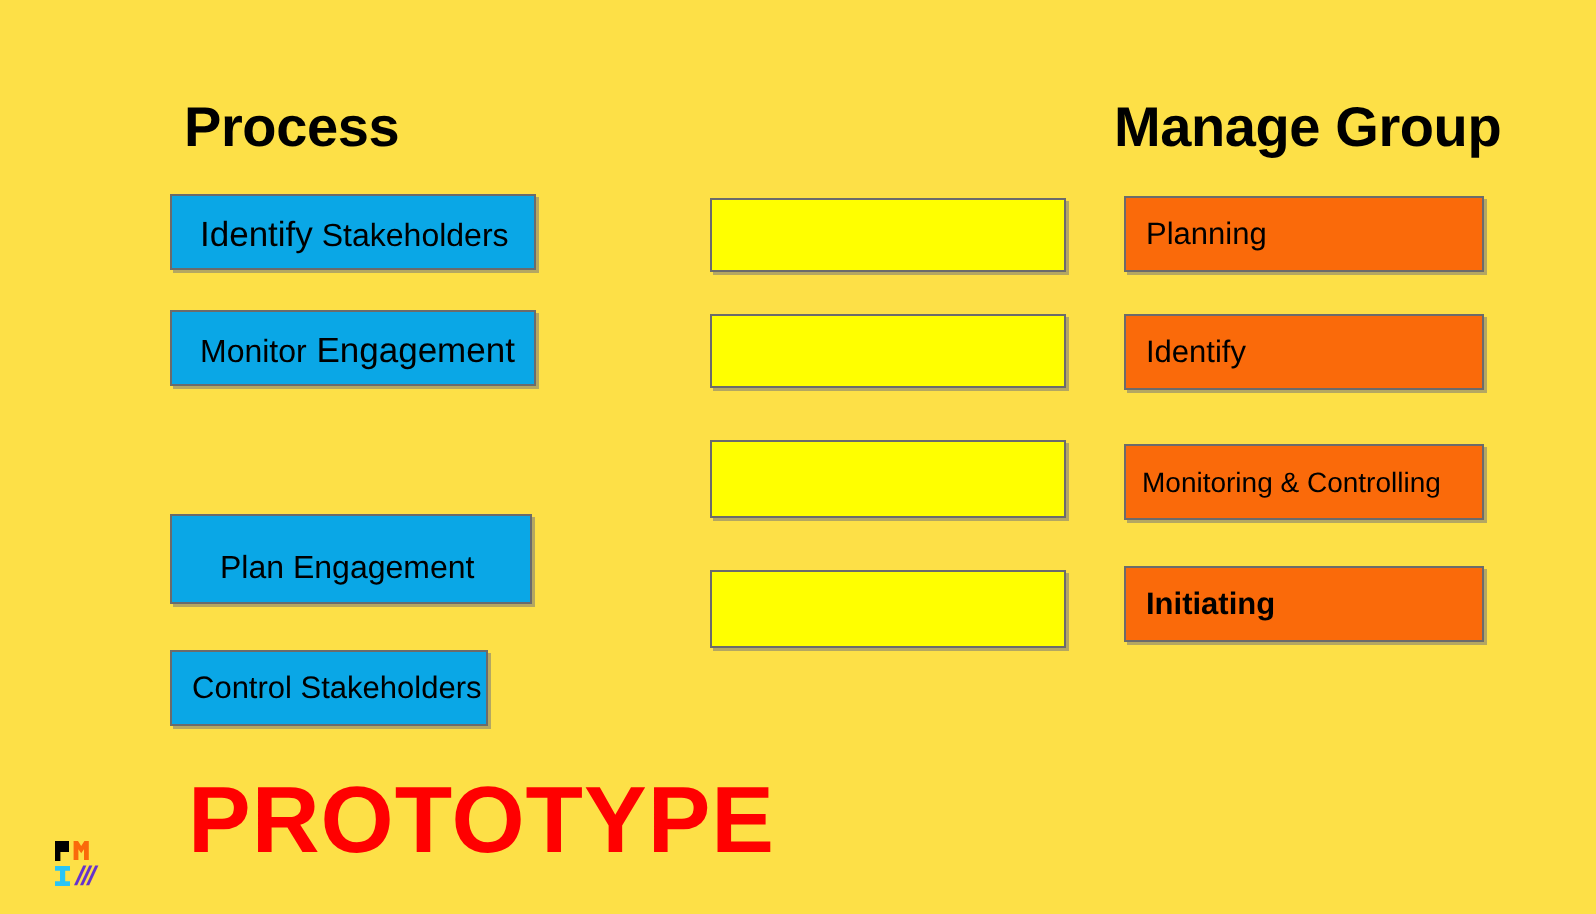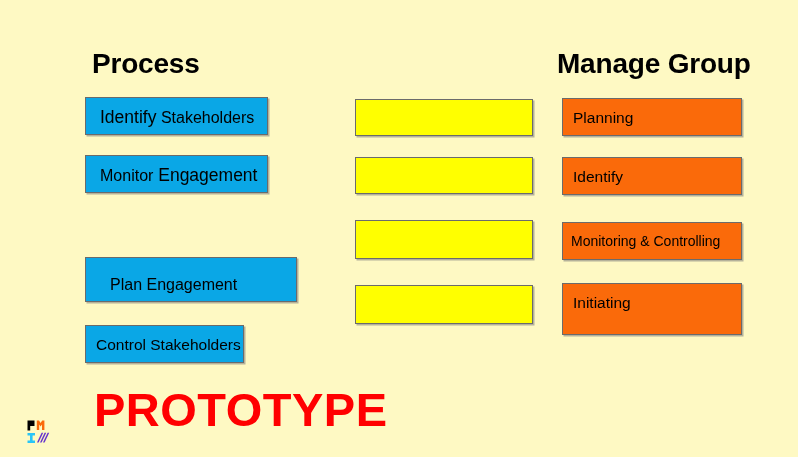--- a/index.html
+++ b/index.html
@@ -10,21 +10,21 @@
   }
   body {
     font-family: "Liberation Sans", sans-serif;
     -webkit-font-smoothing: antialiased;
   }
 
   #slide {
     position: relative;
     width: 798px;
     height: 457px;
-    background: #fef9c3;
+    background: #fde047;
     overflow: hidden;
   }
 
   
   .col-heading {
     position: absolute;
     font-weight: bold;
     color: #000000;
     white-space: nowrap;
     line-height: 1;
@@ -58,21 +58,21 @@
   }
 
   .card.blue  { background: #0AA7E6; }
   .card.orange{ background: #FA6A0A; }
   .card.yellow{ background: #FFFF00; }
 
   
   .proc-0 { left: 85px;  top: 97px;  width: 183px; height: 38px; }
   .proc-1 { left: 85px;  top: 155px; width: 183px; height: 38px; }
   .proc-2 { left: 85px;  top: 204px; width: 183px; height: 40px; }
-  .proc-3 { left: 85px;  top: 257px; width: 212px; height: 45px; }
+  .proc-3 { left: 85px;  top: 257px; width: 181px; height: 45px; }
   .proc-4 { left: 85px;  top: 325px; width: 159px; height: 38px; }
 
   
   .proc-0 .card-label { left: 14px;  top: 11px; }
   .proc-1 .card-label { left: 14px;  top: 11px; }
   .proc-2 .card-label { left: 14px;  top: 13px; }
   .proc-3 .card-label { left: 24px;  top: 19px; }
   .proc-4 .card-label { left: 10px;  top: 11px; }
 
   
@@ -83,21 +83,21 @@
   
   .mid-0 { left: 355px; top: 99px;  width: 178px; height: 37px; }
   .mid-1 { left: 355px; top: 157px; width: 178px; height: 37px; }
   .mid-2 { left: 355px; top: 220px; width: 178px; height: 39px; }
   .mid-3 { left: 355px; top: 285px; width: 178px; height: 39px; }
 
   
   .grp-0 { left: 562px; top: 98px;  width: 180px; height: 38px; }
   .grp-1 { left: 562px; top: 157px; width: 180px; height: 38px; }
   .grp-2 { left: 562px; top: 222px; width: 180px; height: 38px; }
-  .grp-3 { left: 562px; top: 283px; width: 180px; height: 52px; }
+  .grp-3 { left: 562px; top: 283px; width: 180px; height: 38px; font-weight: bold; }
 
   .grp-0 .card-label,
   .grp-1 .card-label,
   .grp-2 .card-label,
   .grp-3 .card-label { left: 10px; top: 11px; font-size: 15.5px; }
   .grp-2 .card-label { left: 8px;  top: 11px; font-size: 14px; }
 
   
   #prototype-watermark {
     position: absolute;

